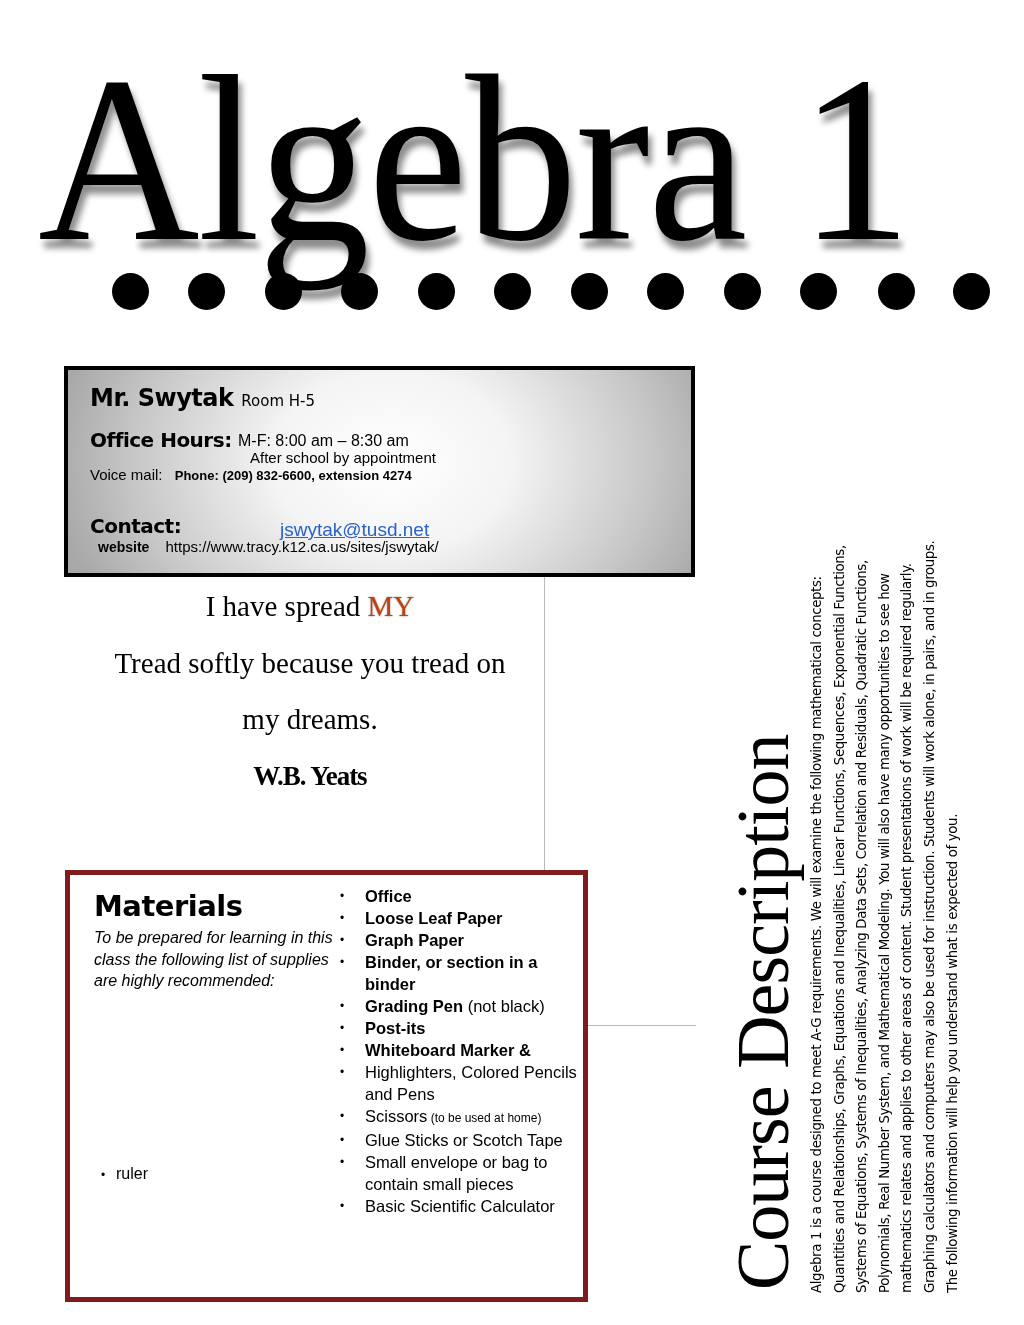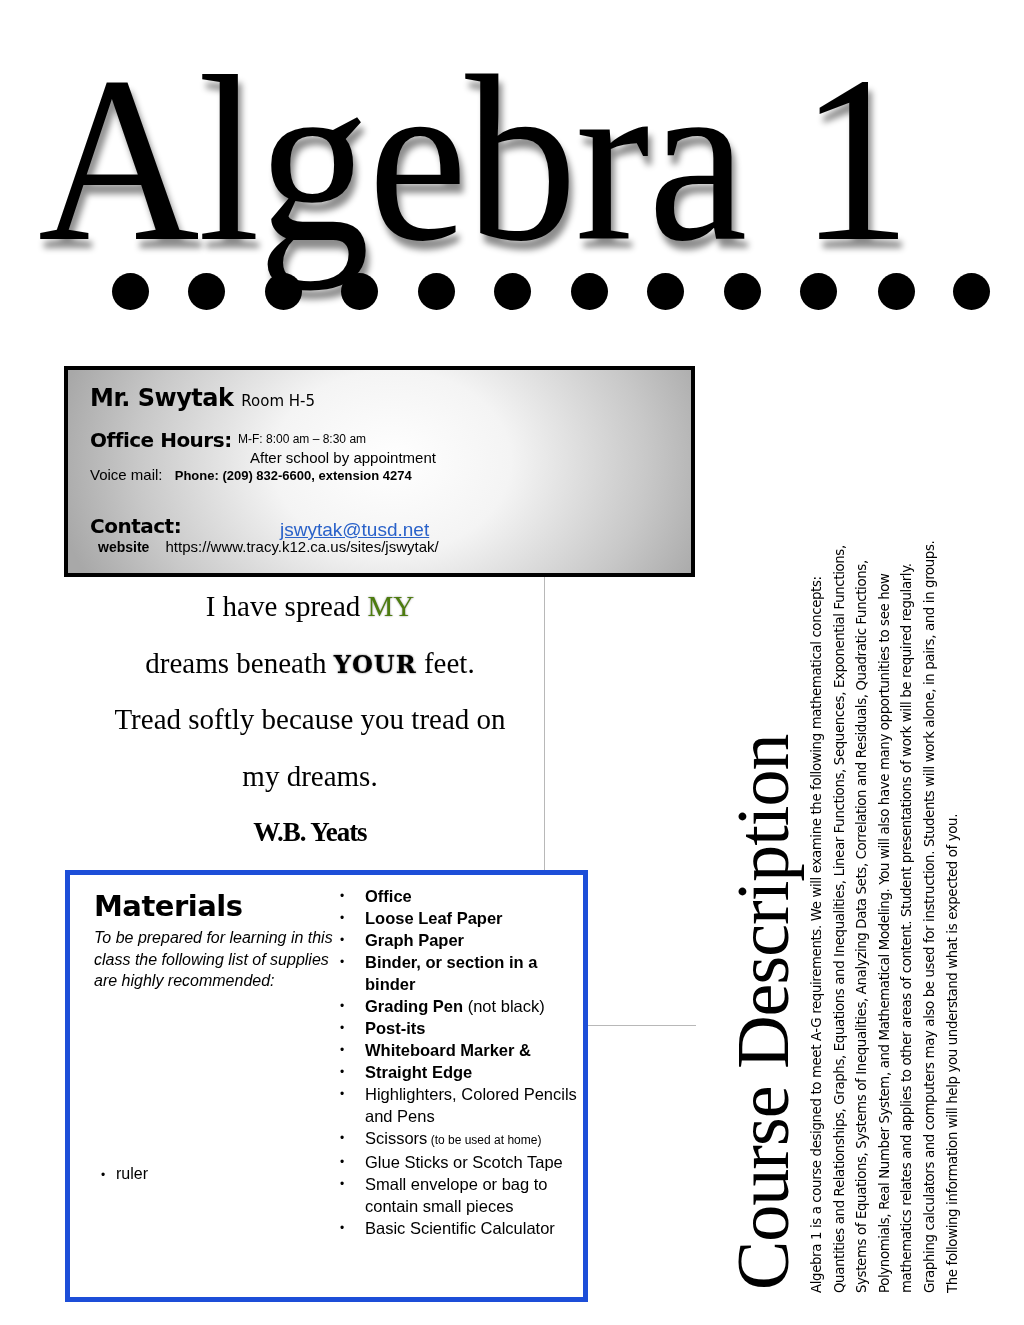--- a/index.html
+++ b/index.html
@@ -17,43 +17,43 @@
 
     .info-box {
       position: absolute; left: 64px; top: 366px; width: 623px; height: 203px;
       border: 4px solid #000;
       background: radial-gradient(ellipse 340px 260px at 52% 45%, #ffffff 0%, #f4f4f4 35%, #c8c8c8 75%, #a8a8a8 100%);
     }
     .info-box .row { position: absolute; left: 22px; white-space: nowrap; }
     .name { top: 14px; font-size: 24px; font-weight: bold; font-family: "DejaVu Sans", sans-serif; letter-spacing: -0.5px; }
     .room { font-size: 15px; font-weight: normal; letter-spacing: 0; }
     .oh-label { top: 58px; font-size: 20px; font-weight: bold; font-family: "DejaVu Sans", sans-serif; letter-spacing: -0.5px; }
-    .oh-time { position: absolute; left: 170px; top: 62px; font-size: 12px; white-space: nowrap; }
+    .oh-time { position: absolute; left: 170px; top: 62px; font-size: 16px; white-space: nowrap; }
     .oh-after { position: absolute; left: 182px; top: 79px; font-size: 15px; white-space: nowrap; }
     .vm { top: 96px; font-size: 15px; }
     .phone { font-family: "Liberation Sans", sans-serif; font-weight: bold; font-size: 13px; margin-left: 8px; margin-top: 48px; }
     .contact-label { top: 144px; font-size: 20px; font-weight: bold; font-family: "DejaVu Sans", sans-serif; letter-spacing: -0.5px; }
     .email { position: absolute; left: 212px; top: 149px; font-size: 19px; color: #2a62c9; text-decoration: underline; }
     .website { top: 168px; left: 30px !important; font-size: 15px; }
     .website b { font-size: 14px; margin-right: 12px; }
 
     .thin-frame {
       position: absolute; left: 544px; top: 577px; width: 151px; height: 448px;
       border-left: 1px solid #b8b8b8; border-bottom: 1px solid #b8b8b8;
     }
 
     .quote { position: absolute; left: 60px; top: 584px; width: 500px; text-align: center; font-family: "Liberation Serif", "DejaVu Serif", serif; font-size: 29px; }
     .quote .line { display: block; height: 56.5px; line-height: 44px; white-space: nowrap; }
-    .my-word { color: #4d7c0f; text-shadow: 0 0 2px #888; }
+    .my-word { color: #c2410c; text-shadow: 0 0 2px #888; }
     .your-word { font-family: "DejaVu Serif", serif; font-weight: bold; font-size: 24px; letter-spacing: 1px; text-shadow: 0 0 2px #555; }
     .author { font-weight: bold; font-size: 27px; letter-spacing: -1px; }
 
     .materials-box {
       position: absolute; left: 65px; top: 870px; width: 513px; height: 422px;
-      border: 5px solid #1d4ed8; background: #fff;
+      border: 5px solid #7f1d1d; background: #fff;
     }
     .mat-title { position: absolute; left: 24px; top: 14px; font-size: 29px; font-weight: bold; font-family: "DejaVu Sans", sans-serif; letter-spacing: -0.5px; }
     .mat-intro { position: absolute; left: 24px; top: 52px; width: 240px; font-size: 16px; line-height: 21.5px; font-style: italic; }
     .ruler { position: absolute; left: 20px; top: 290px; font-size: 16px; }
     .ruler .b { display: inline-block; width: 26px; font-size: 12px; text-align: center; }
     .mat-list { position: absolute; left: 262px; top: 10px; width: 250px; margin: 0; padding: 0; list-style: none; font-size: 16.5px; line-height: 22px; }
     .mat-list li { position: relative; padding-left: 33px; }
     .mat-list li::before { content: "•"; position: absolute; left: 8px; font-size: 12px; }
     .mat-list .bold { font-weight: bold; }
     .mat-list .small { font-size: 12px; }
@@ -107,39 +107,37 @@
   <div class="row website">
     <b>website</b>
     <span>https://www.tracy.k12.ca.us/sites/jswytak/</span>
   </div>
 </div>
 
 <div class="thin-frame"></div>
 
 <div class="quote">
   <span class="line"><span>I have spread </span><span class="my-word">MY</span></span>
-  <span class="line"><span>dreams beneath </span><span class="your-word">YOUR</span><span> feet.</span></span>
   <span class="line">Tread softly because you tread on</span>
   <span class="line">my dreams.</span>
   <span class="line author">W.B. Yeats</span>
 </div>
 
 <div class="materials-box">
   <div class="mat-title">Materials</div>
   <div class="mat-intro">To be prepared for learning in this class the following list of supplies are highly recommended:</div>
   <div class="ruler"><span class="b">•</span><span>ruler</span></div>
   <ul class="mat-list">
     <li><span class="bold">Office</span></li>
     <li><span class="bold">Loose Leaf Paper</span></li>
     <li><span class="bold">Graph Paper</span></li>
     <li><span class="bold">Binder, or section in a binder</span></li>
     <li><span class="bold">Grading Pen</span><span> (not black)</span></li>
     <li><span class="bold">Post-its</span></li>
     <li><span class="bold">Whiteboard Marker &amp;</span></li>
-    <li><span class="bold">Straight Edge</span></li>
     <li><span>Highlighters, Colored Pencils and Pens</span></li>
     <li><span>Scissors</span><span class="small"> (to be used at home)</span></li>
     <li><span>Glue Sticks or Scotch Tape</span></li>
     <li><span>Small envelope or bag to contain small pieces</span></li>
     <li><span>Basic Scientific Calculator</span></li>
   </ul>
 </div>
 
 <div class="cd-heading">Course Description</div>
 <div class="cd-body">

